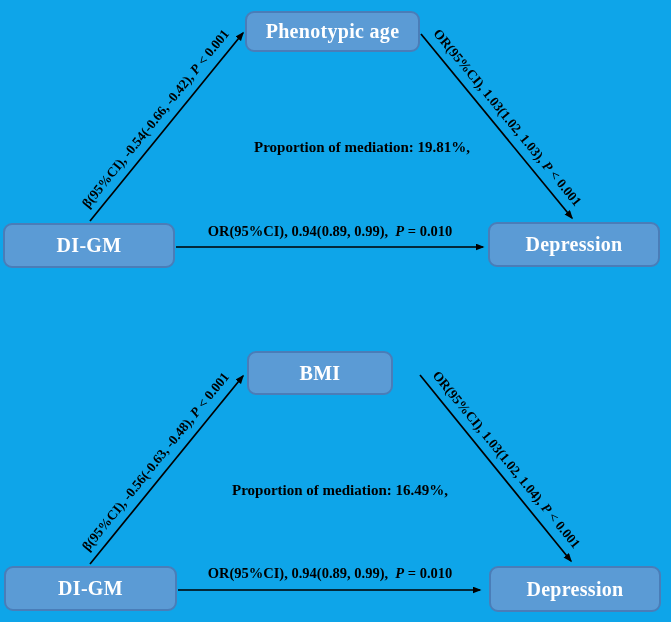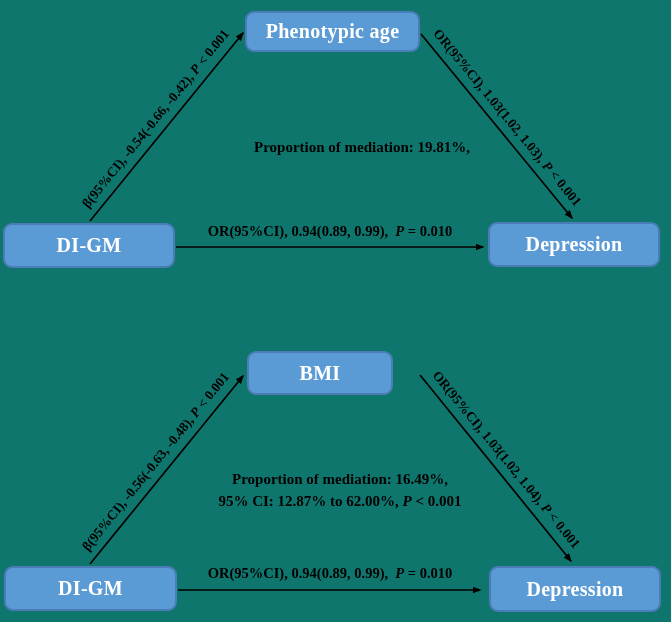--- a/index.html
+++ b/index.html
@@ -1,17 +1,17 @@
 <!DOCTYPE html>
 <html><head>
 <meta charset="utf-8">
 <style>
   html,body { margin:0; padding:0; background:#ffffff; }
   .canvas {
-    position:relative; width:671px; height:622px; background:#0f766e;
+    position:relative; width:671px; height:622px; background:#0ea5e9;
     font-family:"Liberation Serif","DejaVu Serif",serif; color:#000; overflow:hidden;
   }
   .arrows { position:absolute; left:0; top:0; width:671px; height:622px; }
   .box {
     position:absolute; display:flex; align-items:center; justify-content:center;
     background:#5b9bd5; border:2px solid #4a7db8; border-radius:9px;
     color:#ffffff; font-weight:bold; font-size:20px; box-sizing:border-box;
     letter-spacing:0.3px;
   }
   .d1-mediator { left:245px; top:11px;  width:175px; height:41px; }
@@ -93,17 +93,16 @@
     </div>
 
     <div class="lbl d2-patha"><span>β(95%CI), -0.56(-0.63, -0.48),</span>&nbsp;<i class="pit">P</i>&nbsp;<span>&lt; 0.001</span></div>
 
     <div class="lbl d2-pathb"><span>OR(95%CI), 1.03(1.02, 1.04),</span>&nbsp;<i class="pit">P</i>&nbsp;<span>&lt; 0.001</span></div>
 
     <div class="lbl d2-pathc"><span>OR(95%CI), 0.94(0.89, 0.99),</span>&nbsp;&nbsp;<i class="pit">P</i>&nbsp;<span>= 0.010</span></div>
 
     <div class="note d2-note">
       <div>Proportion of mediation: 16.49%,</div>
-      <div><span>95% CI: 12.87% to 62.00%,</span>&nbsp;<i class="pit">P</i>&nbsp;<span>&lt; 0.001</span></div>
     </div>
   </section>
 
 </div>
 
 </body></html>

